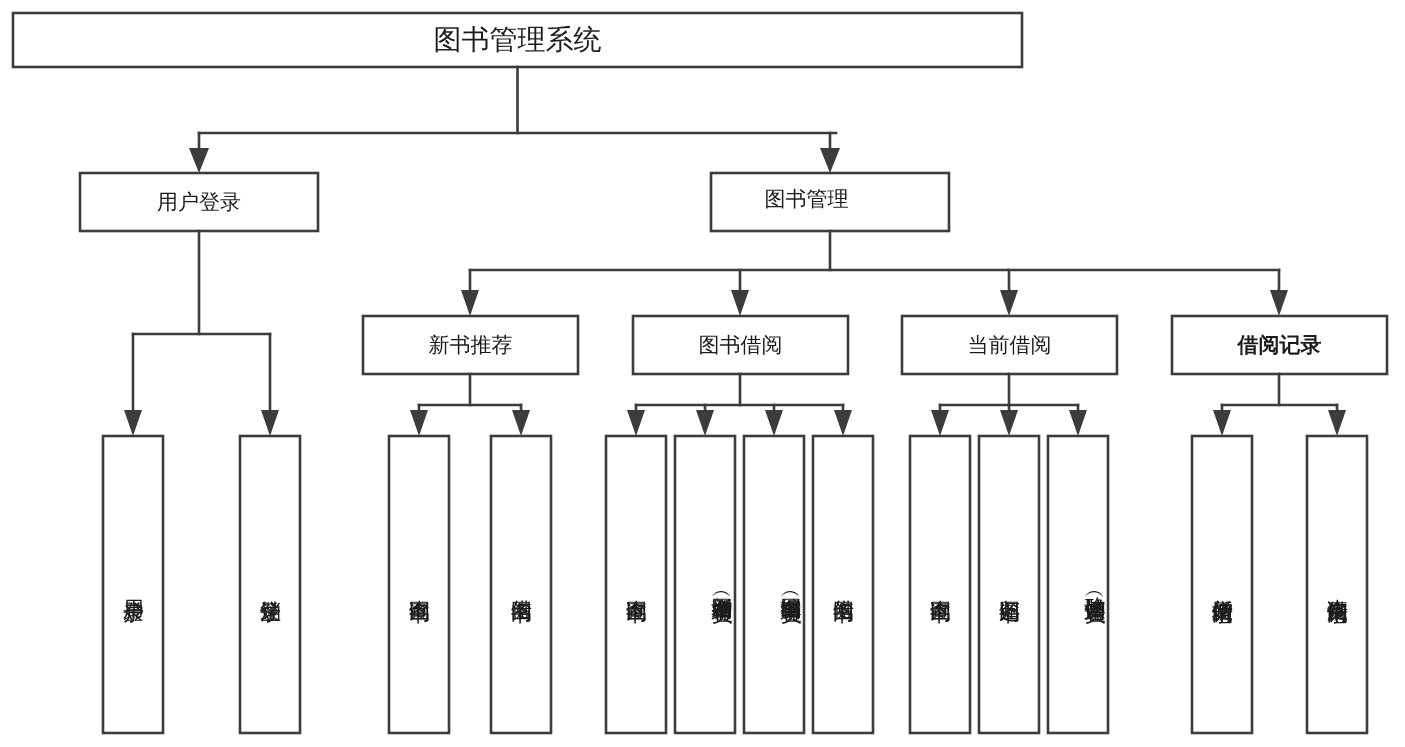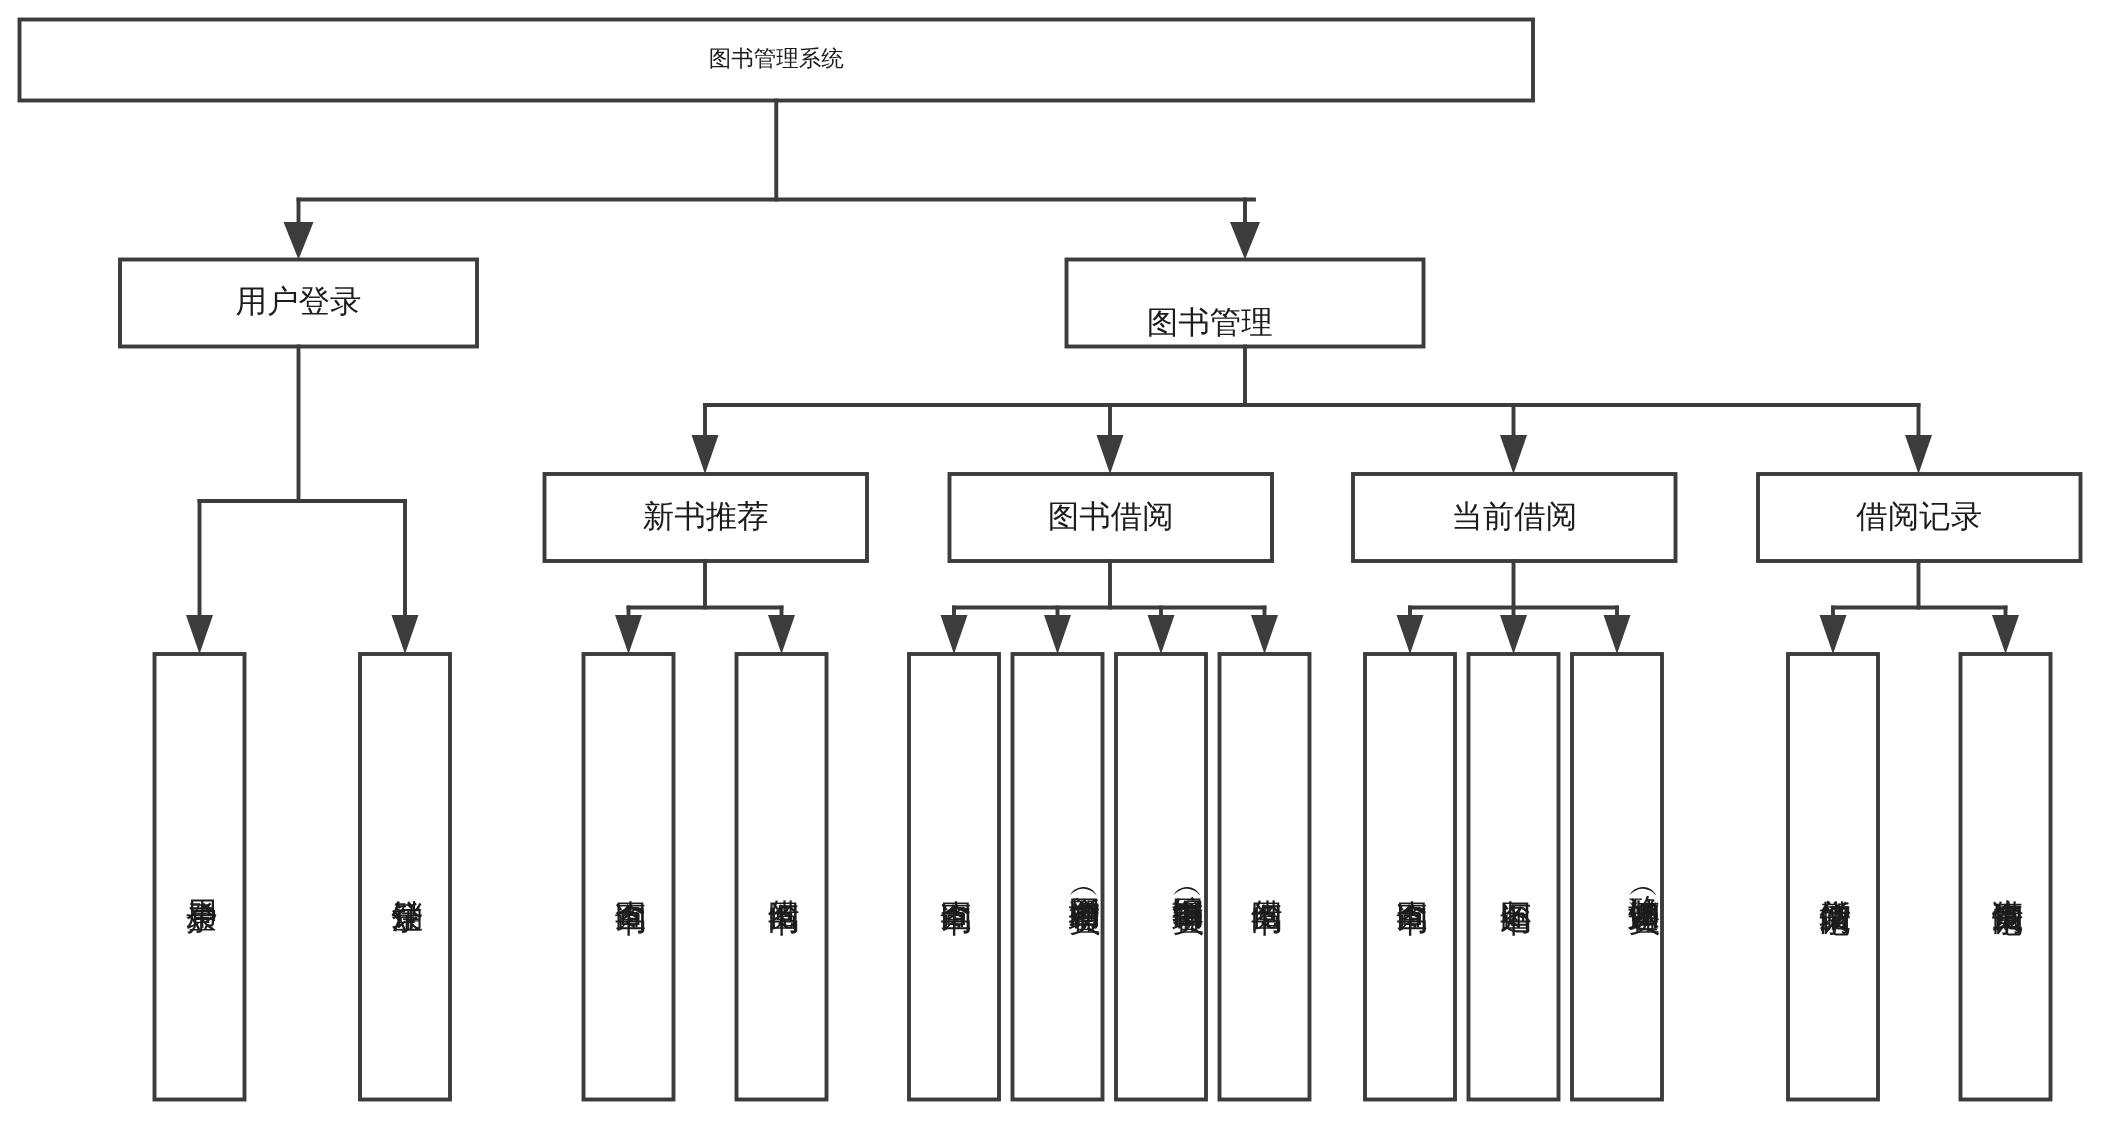--- a/index.html
+++ b/index.html
@@ -166,29 +166,29 @@
     <rect class="node-box" x="813" y="436" width="60" height="297"></rect>
 
     <rect class="node-box" x="910" y="436" width="60" height="297"></rect>
     <rect class="node-box" x="979" y="436" width="60" height="297"></rect>
     <rect class="node-box" x="1048" y="436" width="60" height="297"></rect>
 
     <rect class="node-box" x="1192" y="436" width="60" height="297"></rect>
     <rect class="node-box" x="1307" y="436" width="60" height="297"></rect>
   </svg>
 
-  <div class="node-label-h" style="left:13px; top:13px; width:1009px; height:54px; font-size:15px;">图书管理系统</div>
+  <div class="node-label-h" style="left:13px; top:13px; width:1009px; height:54px; font-size:28px;">图书管理系统</div>
 
   <div class="node-label-h" style="left:80px; top:173px; width:238px; height:58px;">用户登录</div>
-  <div class="node-label-h" style="left:711px; top:187px; width:191px; height:58px;">图书管理</div>
+  <div class="node-label-h" style="left:711px; top:170px; width:191px; height:58px;">图书管理</div>
 
   <div class="node-label-h" style="left:363px; top:316px; width:215px; height:58px;text-align:center;">新书推荐</div>
   <div class="node-label-h" style="left:902px; top:316px; width:215px; height:58px;">当前借阅</div>
   <div class="node-label-h" style="left:633px; top:316px; width:215px; height:58px;">图书借阅</div>
-  <div class="node-label-h" style="left:1172px; top:316px; width:215px; height:58px;">借阅记录</div>
+  <div class="node-label-h" style="left:1172px; top:316px; width:215px; height:58px;font-weight:bold;">借阅记录</div>
 
   <div class="node-label-v" style="left:103px; top:436px; width:60px; height:297px;">用户登录</div>
   <div class="node-label-v" style="left:240px; top:436px; width:60px; height:297px;">注销登录</div>
 
   <div class="node-label-v" style="left:389px; top:436px; width:60px; height:297px;">查询图书</div>
   <div class="node-label-v" style="left:491px; top:436px; width:60px; height:297px;">借阅图书</div>
 
   <div class="node-label-v" style="left:606px; top:436px; width:60px; height:297px;">查询图书</div>
   <div class="node-label-v" style="left:675px; top:436px; width:60px; height:297px; align-items:flex-start;">新增图书（管理员）</div>
   <div class="node-label-v" style="left:744px; top:436px; width:60px; height:297px; align-items:flex-start;">编辑图书（管理员）</div>

